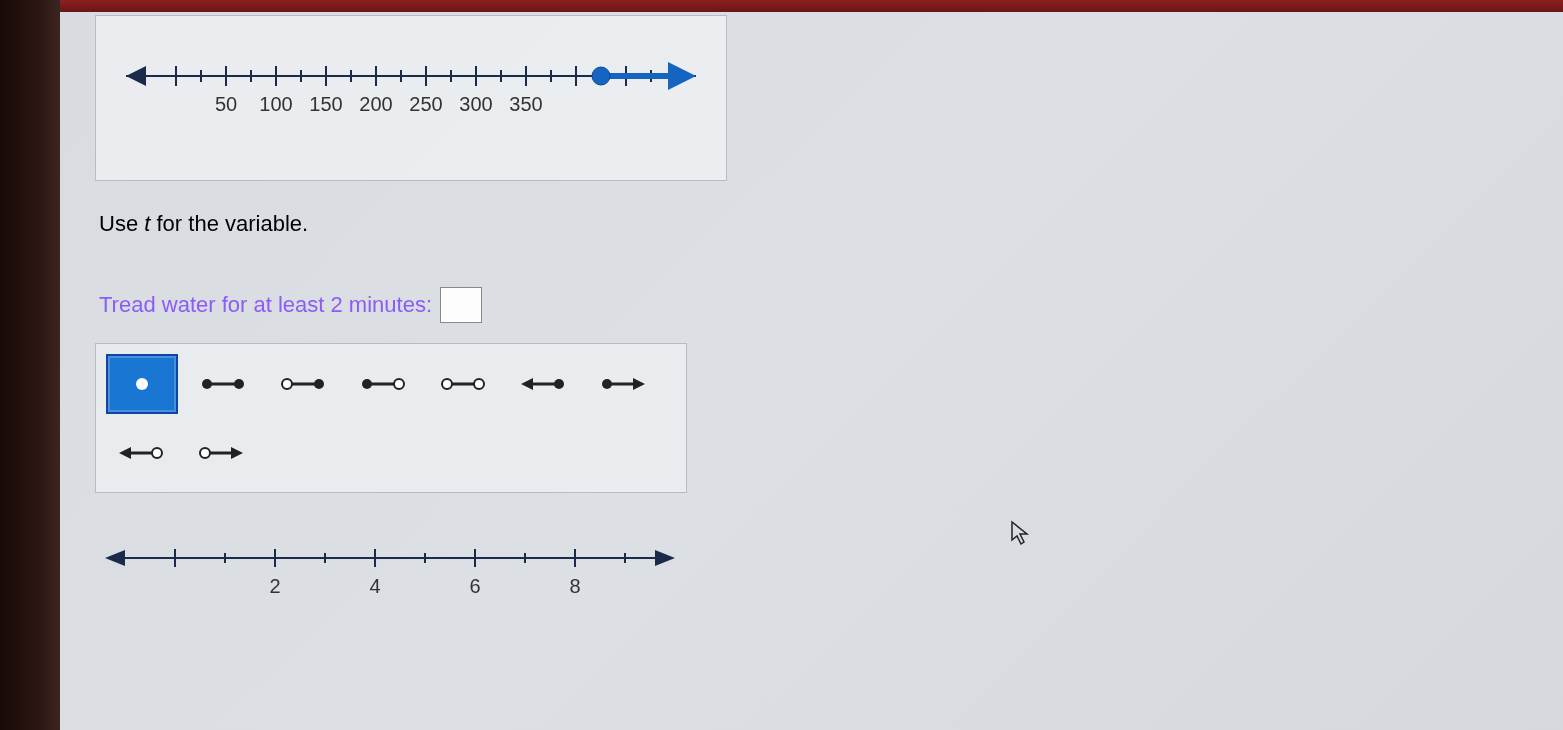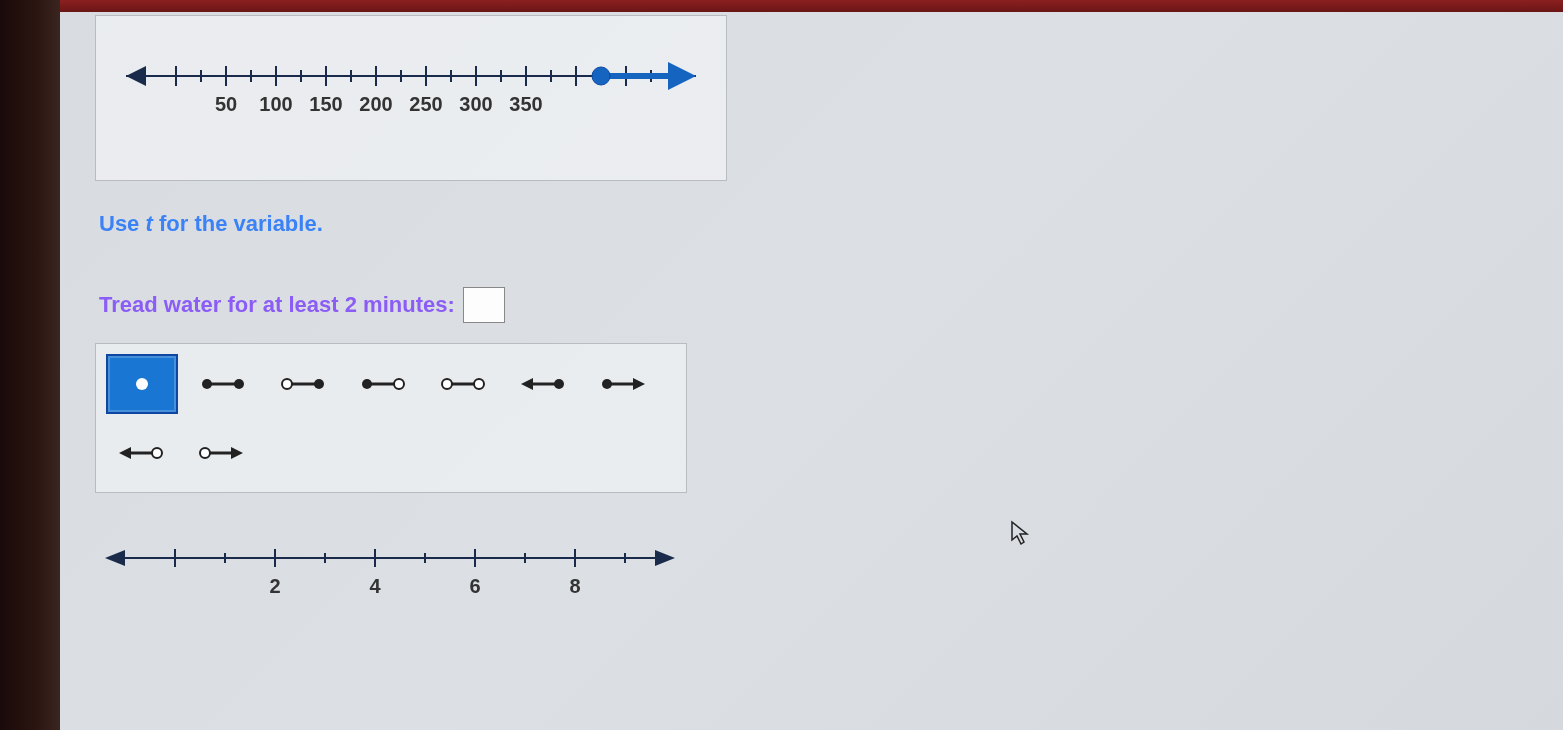--- a/index.html
+++ b/index.html
@@ -27,37 +27,36 @@
     right: 0;
     height: 12px;
     background: linear-gradient(180deg, #8b2020 0%, #6b1515 100%);
   }
   .content {
     position: absolute;
     left: 95px;
     top: 15px;
     right: 20px;
     bottom: 0;
-    font-weight: bold;
   }
   .panel {
     border: 1px solid #b8bcc0;
     background: rgba(245,247,249,0.6);
     padding: 20px 20px 30px 20px;
     margin-bottom: 12px;
     position: relative;
   }
   .tick-label {
     font-size: 20px;
     fill: #333;
     text-anchor: middle;
   }
   .instruction {
     font-size: 22px;
-    color: #3b82f6;
+    color: #000000;
     margin: 30px 0 10px 4px;
     font-style: normal;
   }
   .instruction .var { font-style: italic; }
   .prompt-row {
     font-size: 22px;
     color: #8b5cf6;
     margin: 50px 0 20px 4px;
     display: flex;
     align-items: center;

